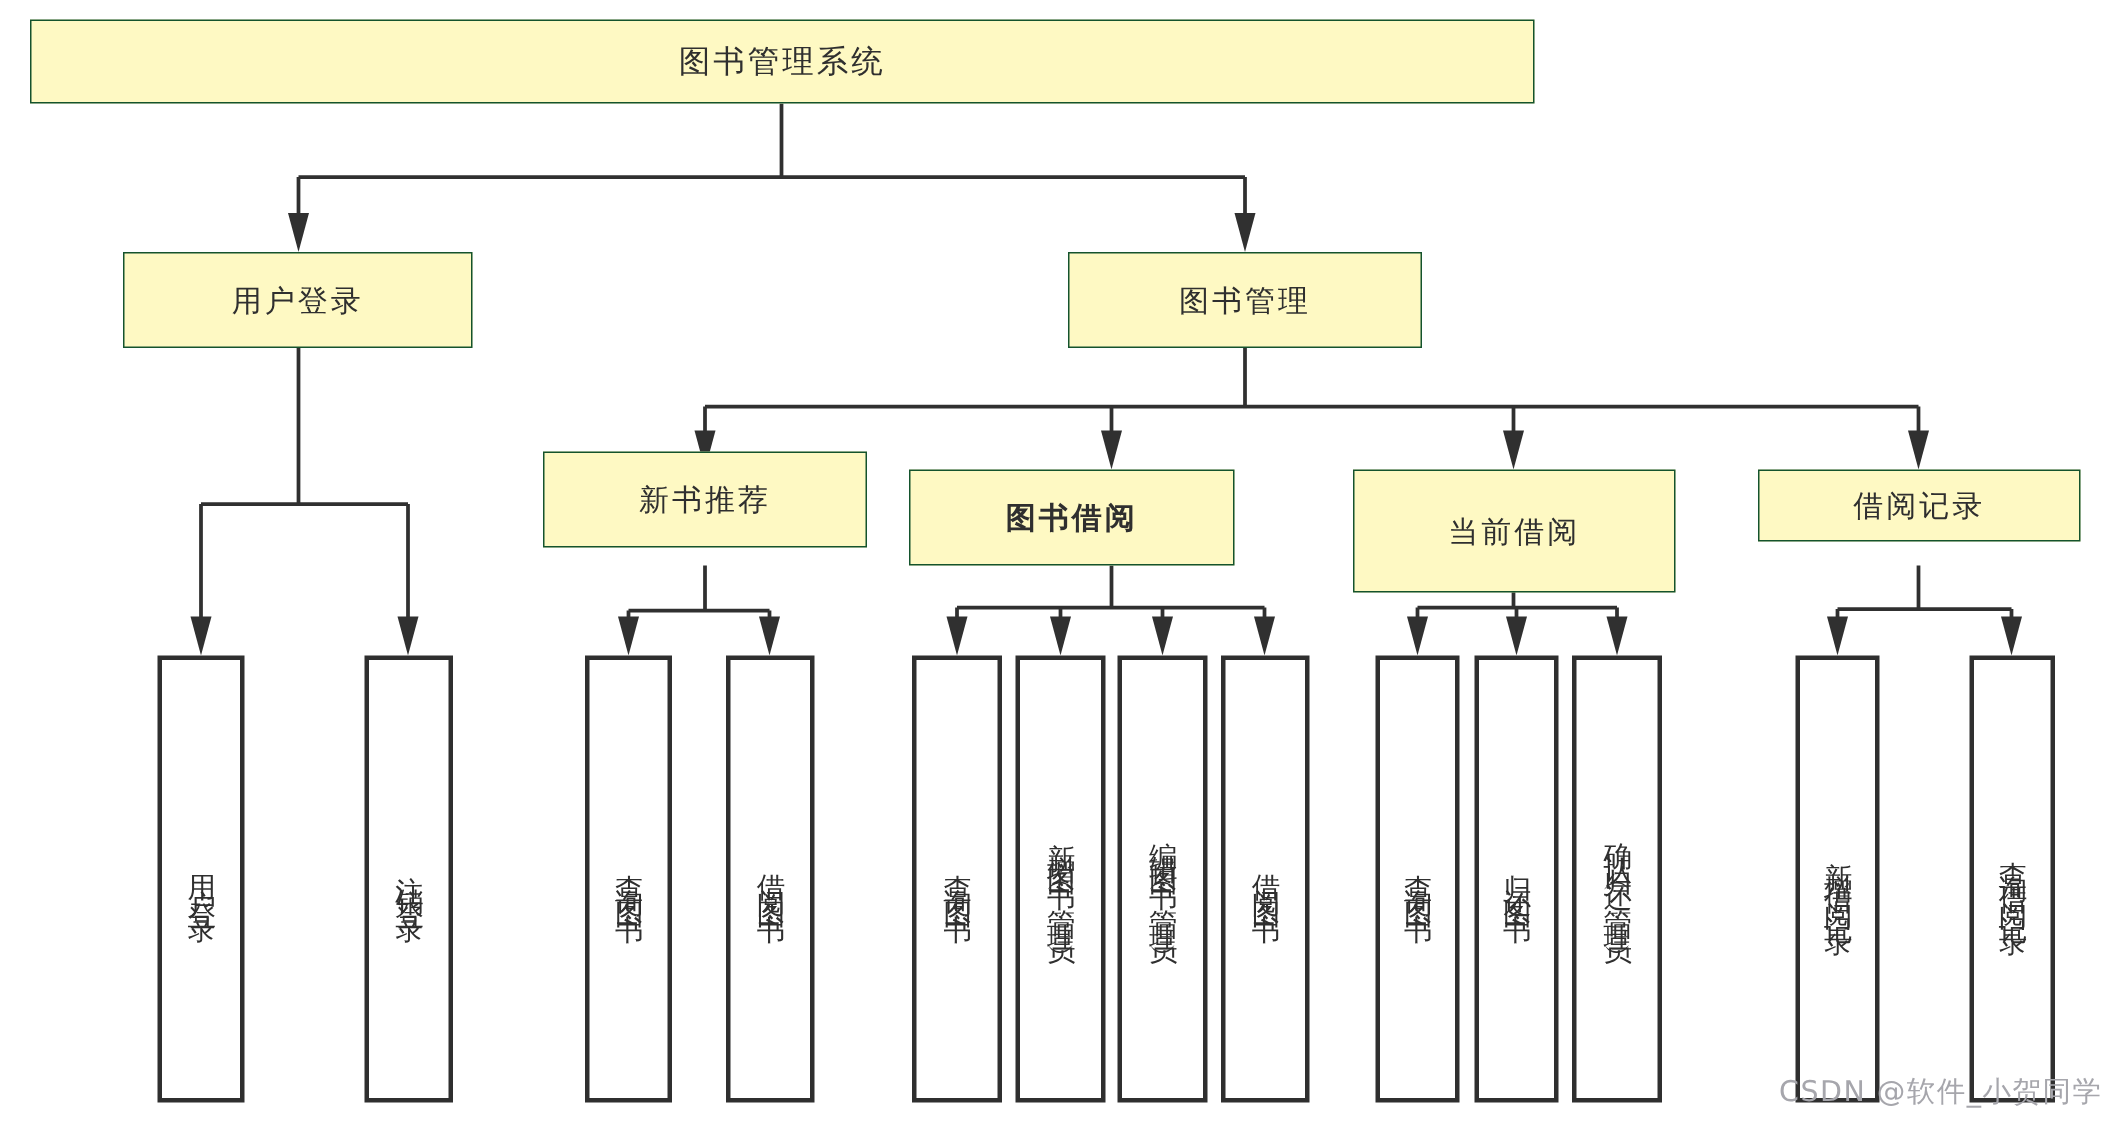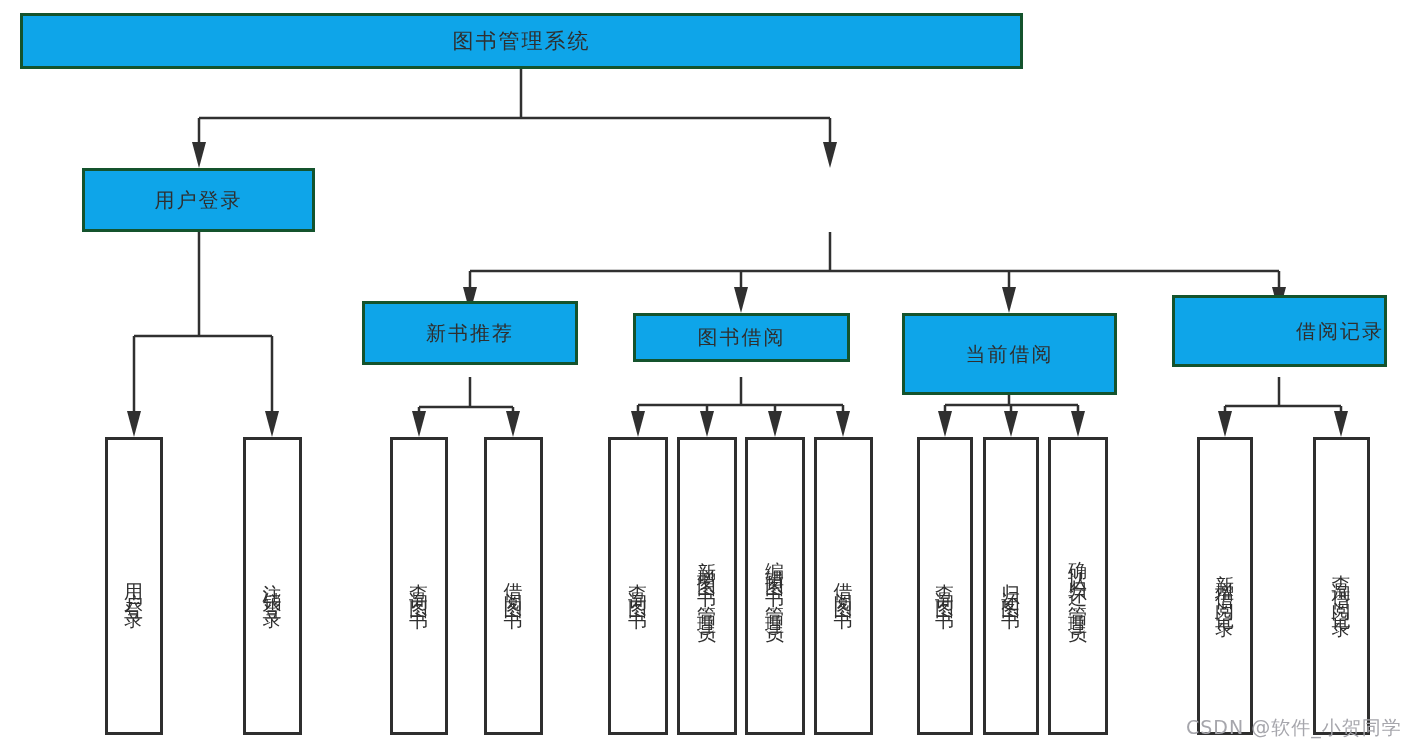--- a/index.html
+++ b/index.html
@@ -13,22 +13,22 @@
   }
   #connectors {
     position: absolute;
     left: 0; top: 0;
     width: 1405px; height: 747px;
     pointer-events: none;
   }
   .node {
     position: absolute;
     box-sizing: border-box;
-    border: 3px solid #14532d;
-    background: #0ea5e9;
+    border: 1px solid #14532d;
+    background: #fef9c3;
     display: flex;
     align-items: center;
     justify-content: center;
     font-size: 20px;
     letter-spacing: 2px;
     color: #2f2f2f;
     white-space: nowrap;
   }
   .node.root { font-size: 21px; }
   .leaf {
@@ -130,31 +130,34 @@
     </g>
   </svg>
 
   <div class="node root" style="left:20px; top:13px; width:1003px; height:56px;">
     <span>图书管理系统</span>
   </div>
 
   <div class="node" style="left:82px; top:168px; width:233px; height:64px;">
     <span>用户登录</span>
   </div>
+  <div class="node" style="left:712px; top:168px; width:236px; height:64px;">
+    <span>图书管理</span>
+  </div>
 
   <div class="node" style="left:362px; top:301px; width:216px; height:64px;">
     <span>新书推荐</span>
   </div>
-  <div class="node" style="left:633px; top:313px; width:217px; height:49px;">
+  <div class="node" style="left:606px; top:313px; width:217px; height:64px;font-weight:bold;">
     <span>图书借阅</span>
   </div>
   <div class="node" style="left:902px; top:313px; width:215px; height:82px;">
     <span>当前借阅</span>
   </div>
-  <div class="node" style="left:1172px; top:295px; width:215px; height:72px;justify-content:flex-end;">
+  <div class="node" style="left:1172px; top:313px; width:215px; height:48px;">
     <span>借阅记录</span>
   </div>
 
   <div class="leaf" style="left:105px; width:58px;">
     <span class="vtext">用户登录</span>
   </div>
   <div class="leaf" style="left:243px; width:59px;">
     <span class="vtext">注销登录</span>
   </div>
 

